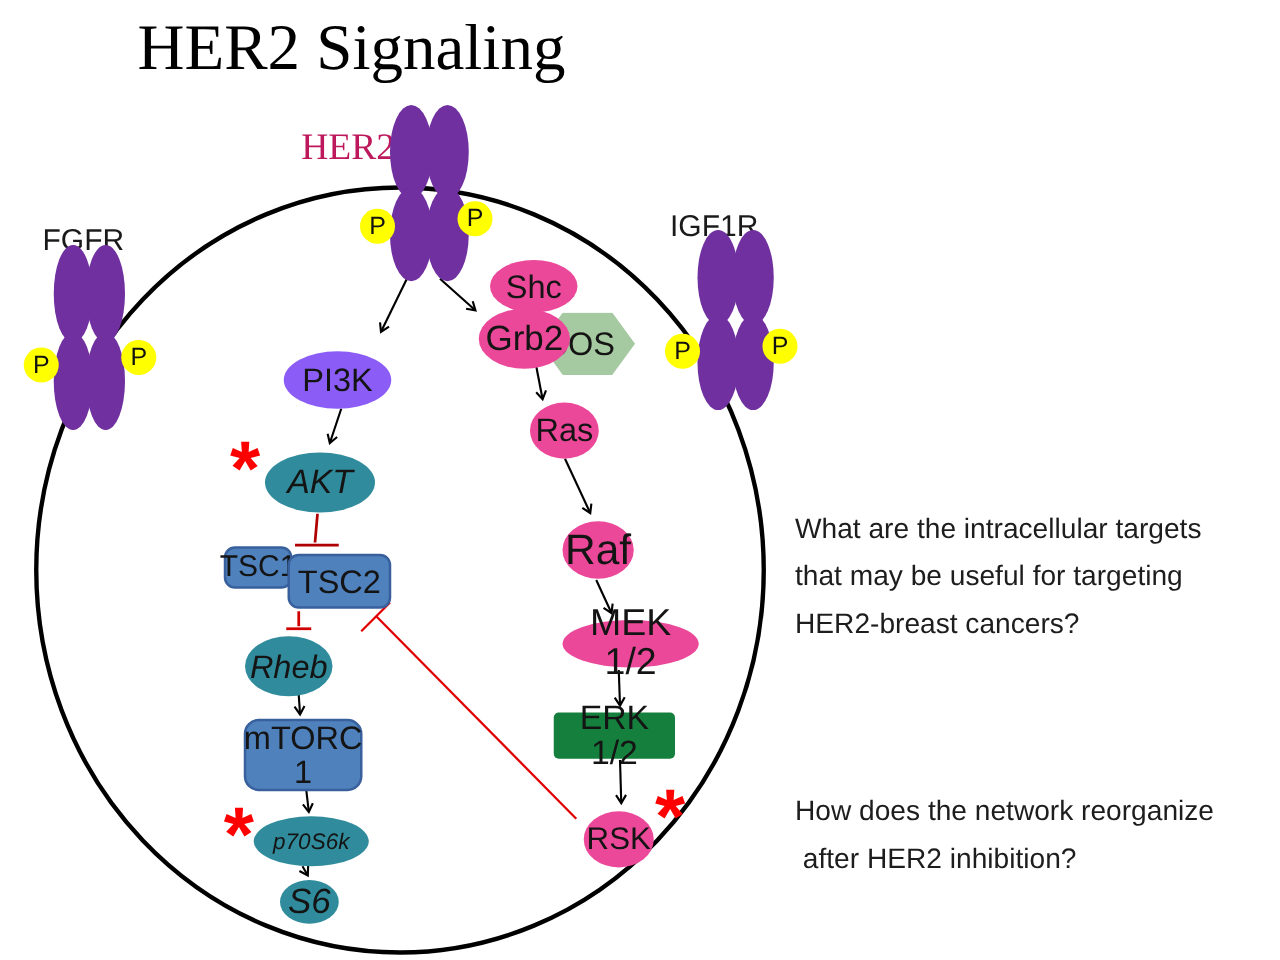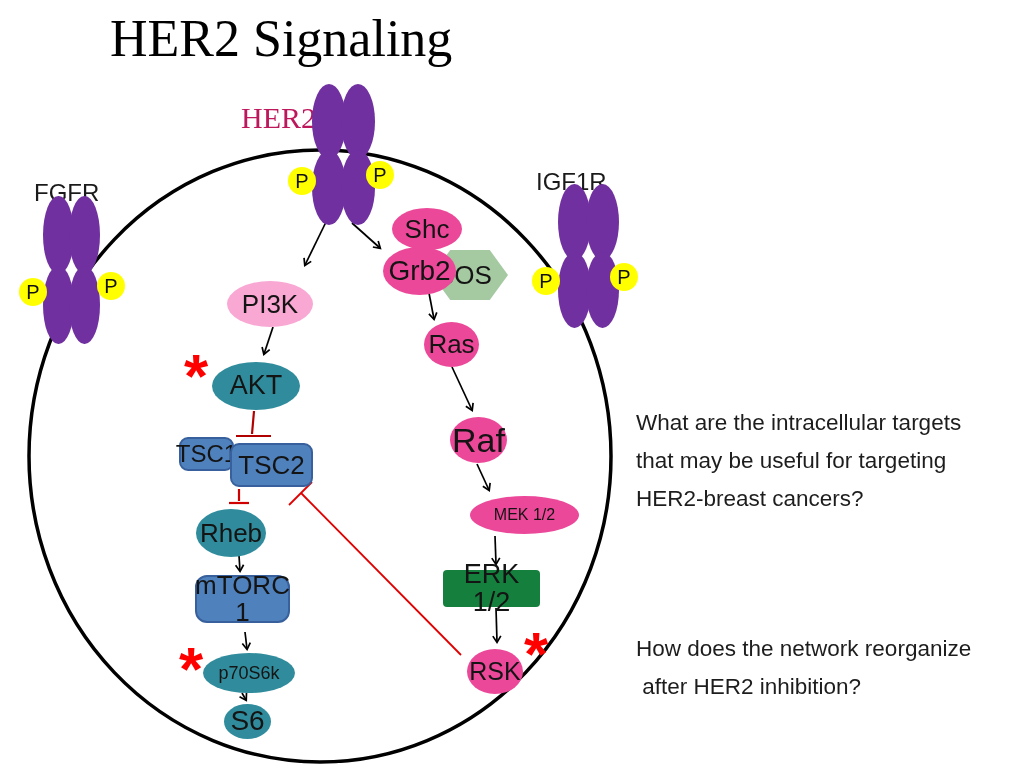--- a/index.html
+++ b/index.html
@@ -36,22 +36,22 @@
     position:absolute;width:28px;height:28px;border-radius:50%;
     background:#FFFF00;display:flex;align-items:center;justify-content:center;
     font-size:20px;color:#111;
   }
   
   .node{
     position:absolute;display:flex;align-items:center;justify-content:center;
     color:#141414;text-align:center;line-height:1.02;
   }
   .ellipse{border-radius:50%;}
-  .teal{background:#308C9C;}
-  .blue{background:#f9a8d4;}
+  .teal{background:#308C9C;font-style:italic;}
+  .blue{background:#8b5cf6;}
   .green{background:#ec4899;}
   .boxblue{
     background:#4F81BD;border:2.5px solid #38609C;border-radius:9px;
     box-sizing:border-box;
   }
   .hexagon{
     background:#A5C9A0;
     clip-path:polygon(24% 0,76% 0,100% 50%,76% 100%,24% 100%,0 50%);
     justify-content:flex-start;padding-left:5px;box-sizing:border-box;
   }
@@ -134,33 +134,33 @@
 <div class="p-badge" style="left:19px;top:278px">P</div>
 <div class="p-badge" style="left:97px;top:272px">P</div>
 <div class="p-badge" style="left:532px;top:267px">P</div>
 <div class="p-badge" style="left:610px;top:263px">P</div>
 
 <div class="node ellipse blue" style="left:227px;top:281px;width:86px;height:46px;font-size:26px">PI3K</div>
 <div class="node ellipse teal" style="left:212px;top:362px;width:88px;height:48px;font-size:27px">AKT</div>
 <div class="node boxblue" style="left:179px;top:437px;width:55px;height:34px;font-size:24px">TSC1</div>
 <div class="node boxblue" style="left:230px;top:443px;width:83px;height:44px;font-size:26px">TSC2</div>
 <div class="node ellipse teal" style="left:196px;top:509px;width:70px;height:48px;font-size:26px">Rheb</div>
-<div class="node boxblue mtorc" style="left:195px;top:575px;width:95px;height:48px;font-size:26px">
+<div class="node boxblue mtorc" style="left:195px;top:575px;width:95px;height:58px;font-size:26px">
   <span>mTORC</span>
   <span>1</span>
 </div>
 <div class="node ellipse teal" style="left:203px;top:653px;width:92px;height:40px;font-size:18px">p70S6k</div>
 <div class="node ellipse teal" style="left:224px;top:704px;width:47px;height:35px;font-size:28px">S6</div>
 
 <div class="node ellipse green" style="left:392px;top:208px;width:70px;height:42px;font-size:26px">Shc</div>
 <div class="node hexagon" style="left:432px;top:250px;width:76px;height:50px;font-size:26px">SOS</div>
 <div class="node ellipse green" style="left:383px;top:247px;width:73px;height:48px;font-size:28px">Grb2</div>
 <div class="node ellipse green" style="left:424px;top:322px;width:55px;height:45px;font-size:26px">Ras</div>
 <div class="node ellipse green" style="left:450px;top:417px;width:57px;height:46px;font-size:34px">Raf</div>
-<div class="node ellipse green" style="left:470px;top:496px;width:109px;height:38px;font-size:16px">MEK 1/2</div>
+<div class="node ellipse green" style="left:450px;top:496px;width:109px;height:38px;font-size:30px">MEK 1/2</div>
 <div class="node erk-box" style="left:443px;top:570px;width:97px;height:37px;font-size:27px">ERK 1/2</div>
 <div class="node ellipse green" style="left:467px;top:649px;width:56px;height:45px;font-size:25px">RSK</div>
 
 <div class="asterisk" style="left:184px;top:345px">*</div>
 <div class="asterisk" style="left:179px;top:638px">*</div>
 <div class="asterisk" style="left:524px;top:623px">*</div>
 
 <div class="abs questions">
   <div>What are the intracellular targets
 that may be useful for targeting

